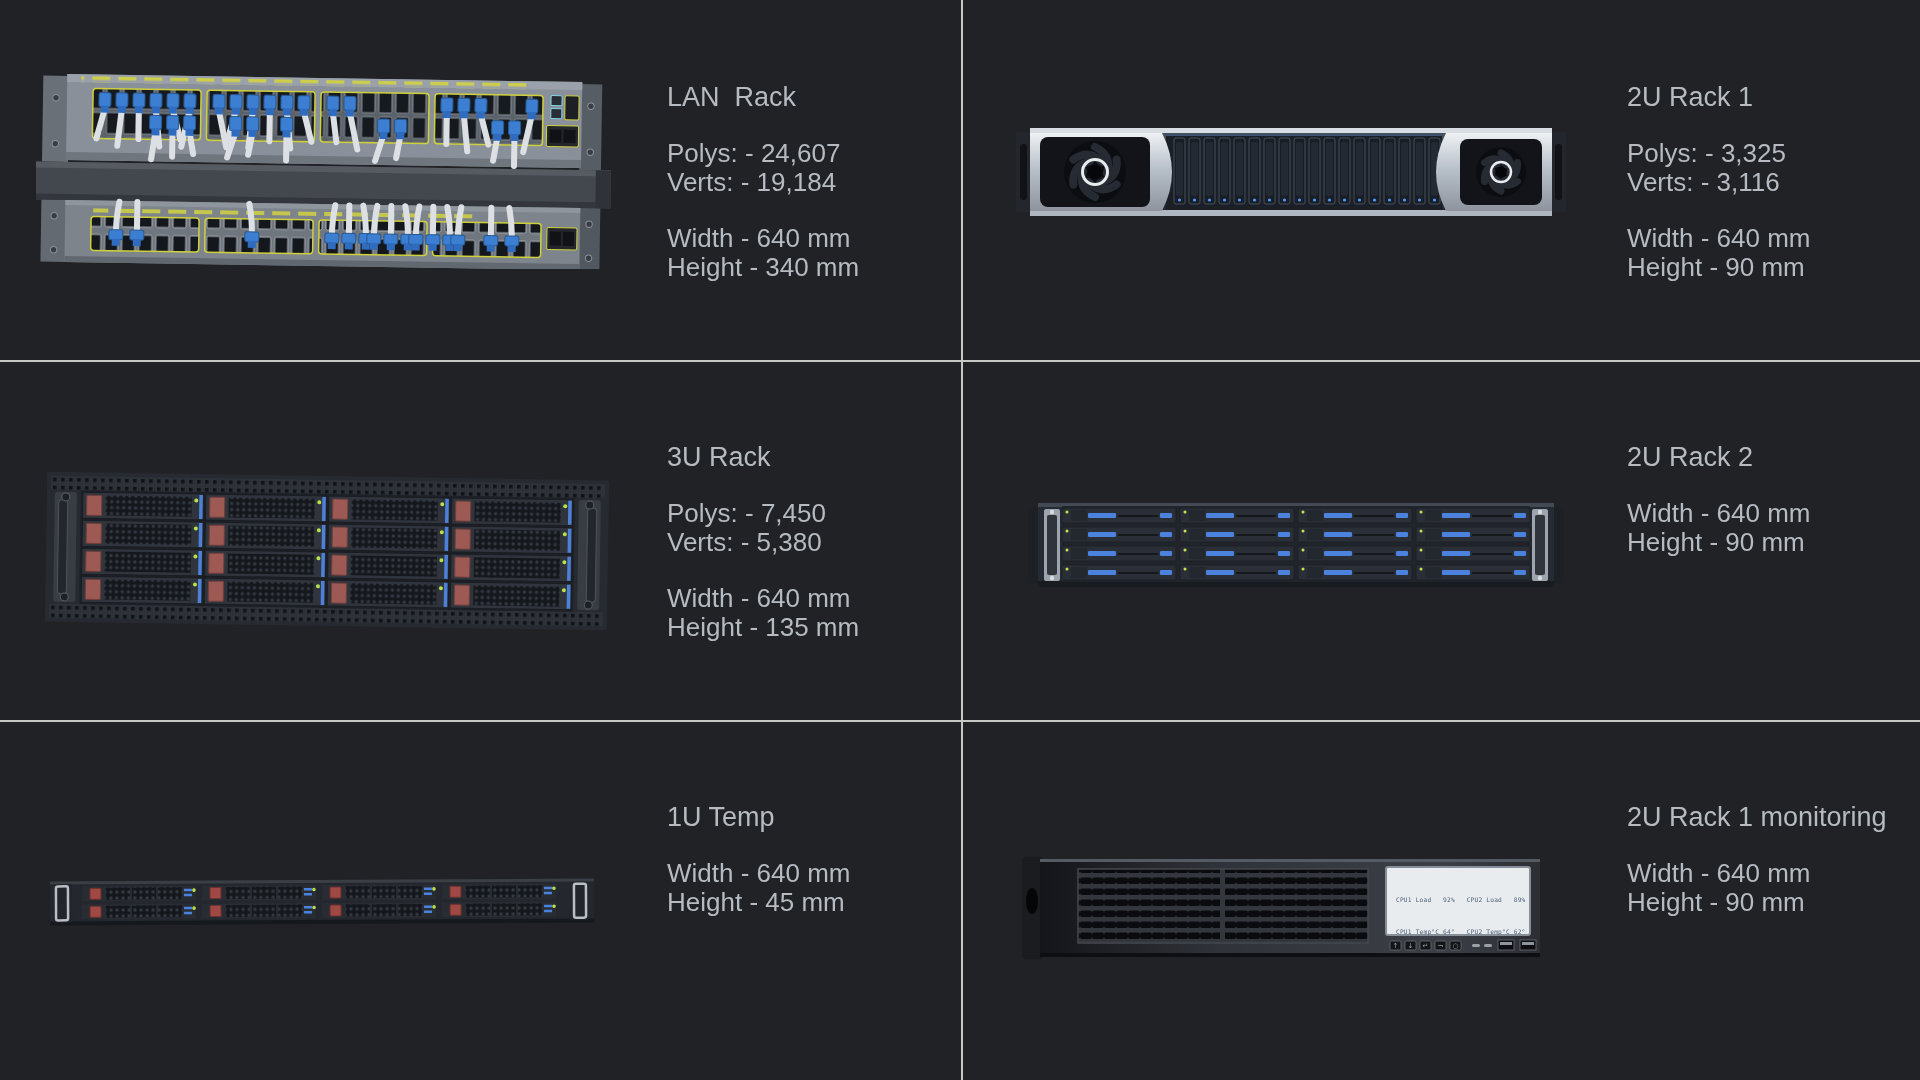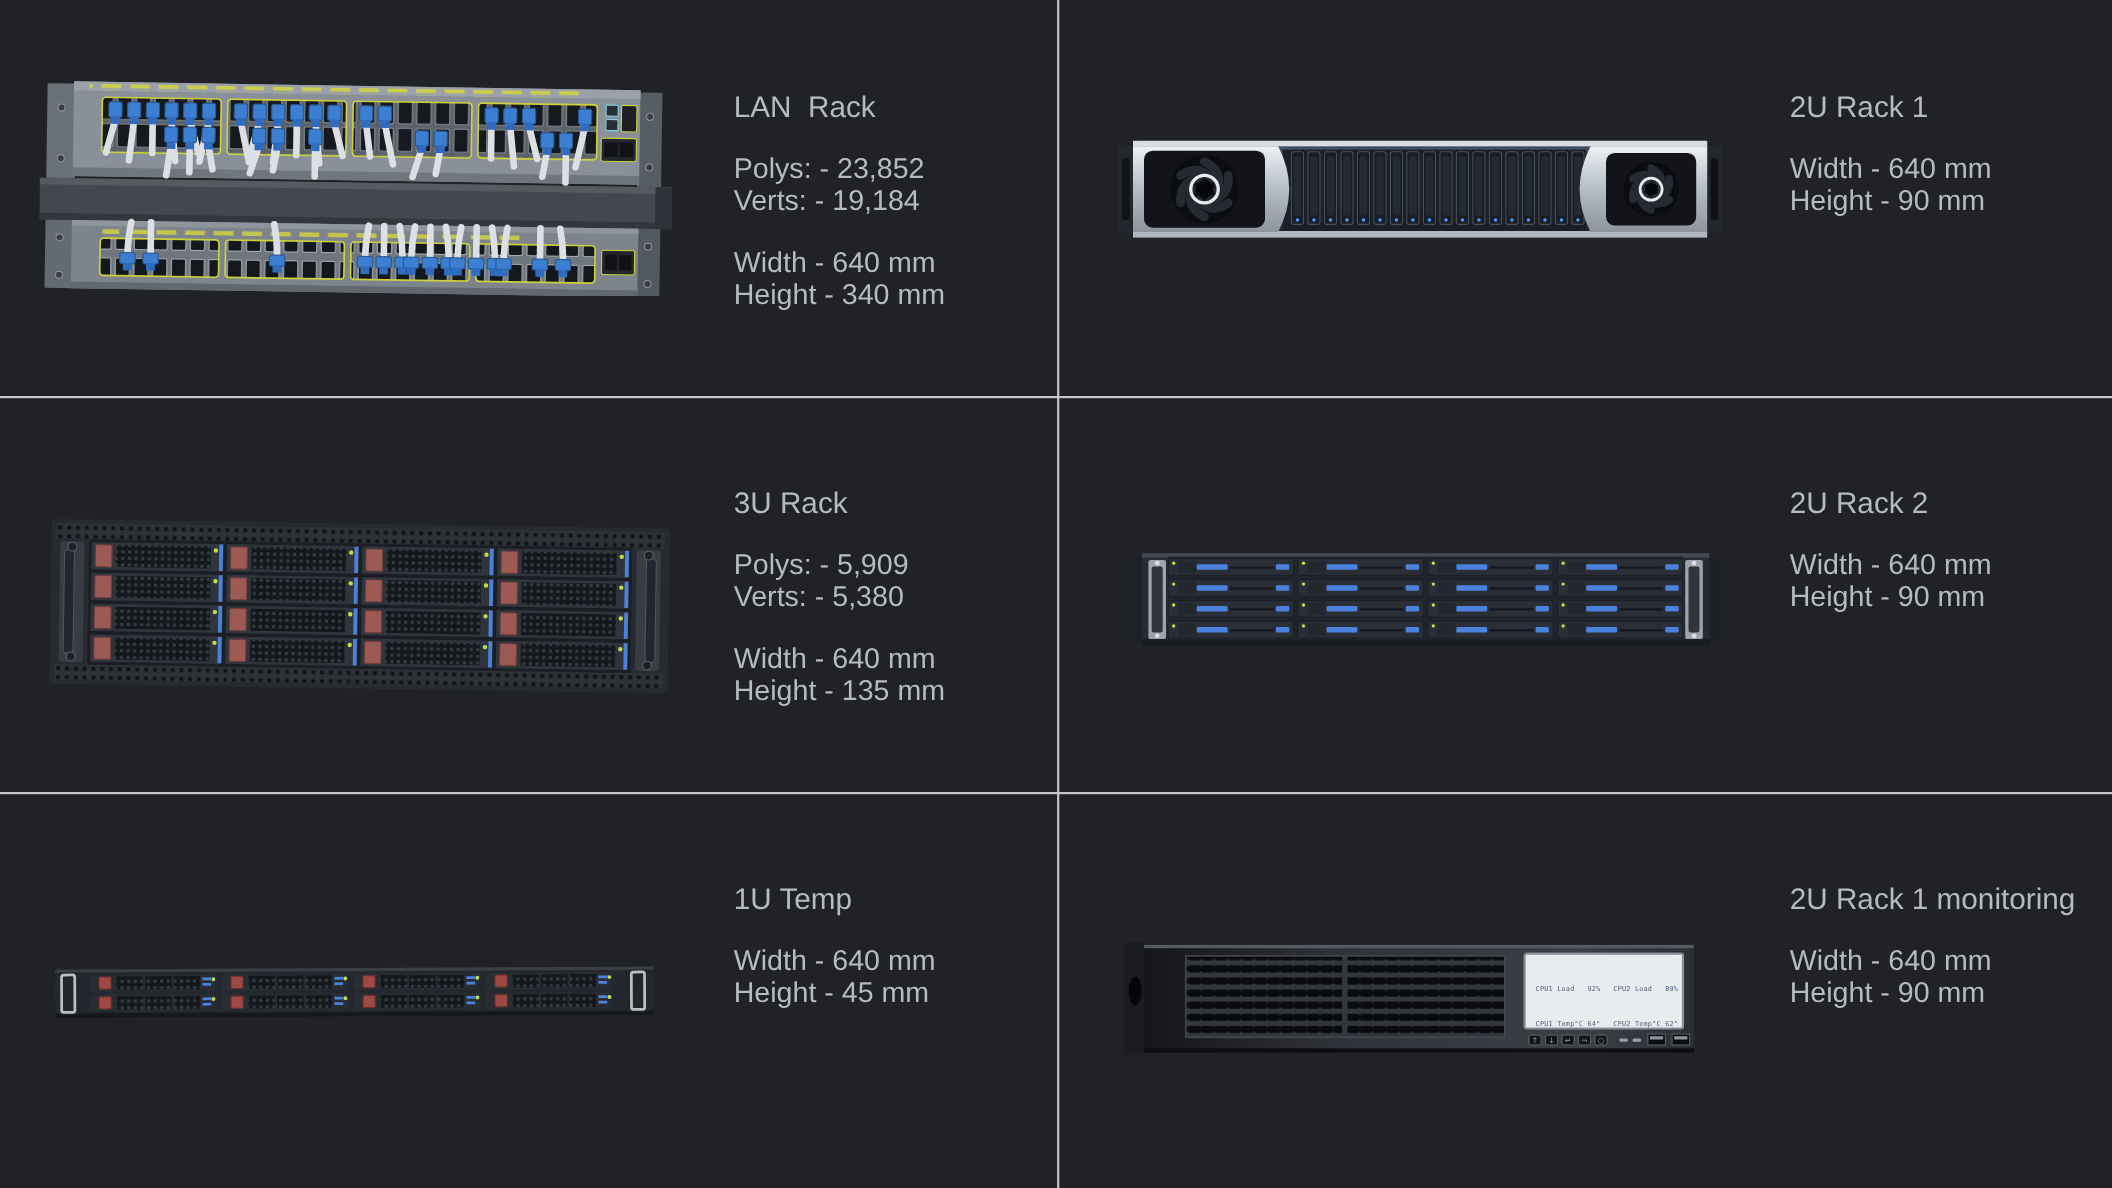--- a/index.html
+++ b/index.html
@@ -227,21 +227,21 @@
                 <path d="M474 141 q 3 16 3 30" stroke="#dce0e4" stroke-width="6" fill="none" stroke-linecap="round"></path>
                 <rect x="470" y="169" width="14" height="10" rx="2" fill="#3b7ed2" stroke="#27598f" stroke-width="1"></rect>
                 <rect x="473" y="178" width="8" height="7" fill="#2f6cc0"></rect>
               </g>
           </g>
         </svg>
       </div>
       <div class="info">
         <h2 class="title">LAN  Rack</h2>
         <div class="group">
-          <div class="stat">Polys: - 23,852</div>
+          <div class="stat">Polys: - 24,607</div>
           <div class="stat">Verts: - 19,184</div>
         </div>
         <div class="group">
           <div class="stat">Width - 640 mm</div>
           <div class="stat">Height - 340 mm</div>
         </div>
       </div>
     </section>
 
     <section class="cell">
@@ -347,20 +347,24 @@
               <path d="M485 31 Q498 37 494 51" transform="rotate(180 485 50)" stroke="#262b33" stroke-width="7" fill="none" stroke-linecap="round"></path>
               <path d="M485 31 Q498 37 494 51" transform="rotate(240 485 50)" stroke="#262b33" stroke-width="7" fill="none" stroke-linecap="round"></path>
               <path d="M485 31 Q498 37 494 51" transform="rotate(300 485 50)" stroke="#262b33" stroke-width="7" fill="none" stroke-linecap="round"></path>
             </g>
           <circle cx="485" cy="50" r="10" fill="none" stroke="#e8ecef" stroke-width="2.5"></circle>
           <circle cx="485" cy="50" r="5.5" fill="#06070a"></circle>
         </svg>
       </div>
       <div class="info">
         <h2 class="title">2U Rack 1</h2>
+        <div class="group">
+          <div class="stat">Polys: - 3,325</div>
+          <div class="stat">Verts: - 3,116</div>
+        </div>
         <div class="group">
           <div class="stat">Width - 640 mm</div>
           <div class="stat">Height - 90 mm</div>
         </div>
       </div>
     </section>
 
     <section class="cell">
       <div class="art a3">
         <svg viewBox="0 0 570 165" width="570" height="165">
@@ -468,21 +472,21 @@
             <rect x="536" y="24" width="22" height="110" rx="3" fill="#383d44"></rect>
             <rect x="545" y="32" width="9" height="94" rx="3" fill="#23262c" stroke="#4e545c" stroke-width="1"></rect>
             <circle cx="547" cy="29" r="4" fill="#1d2025" stroke="#596068" stroke-width="1"></circle>
             <circle cx="547" cy="129" r="4" fill="#1d2025" stroke="#596068" stroke-width="1"></circle>
           </g>
         </svg>
       </div>
       <div class="info">
         <h2 class="title">3U Rack</h2>
         <div class="group">
-          <div class="stat">Polys: - 5,909</div>
+          <div class="stat">Polys: - 7,450</div>
           <div class="stat">Verts: - 5,380</div>
         </div>
         <div class="group">
           <div class="stat">Width - 640 mm</div>
           <div class="stat">Height - 135 mm</div>
         </div>
       </div>
     </section>
 
     <section class="cell">

